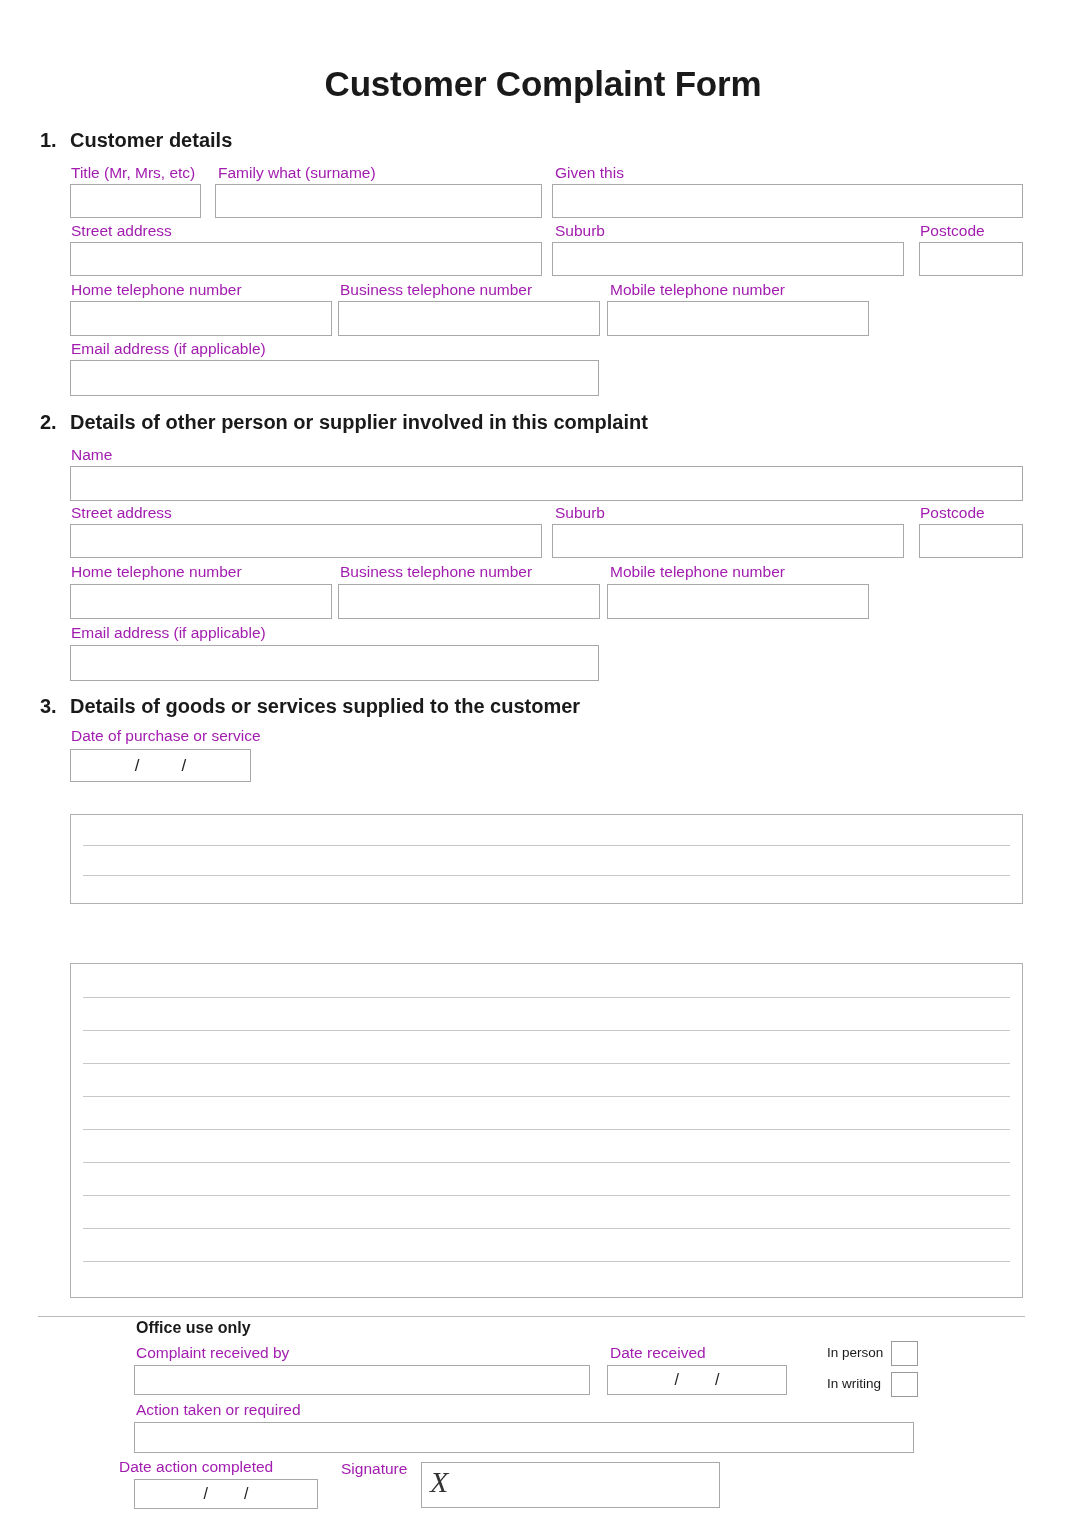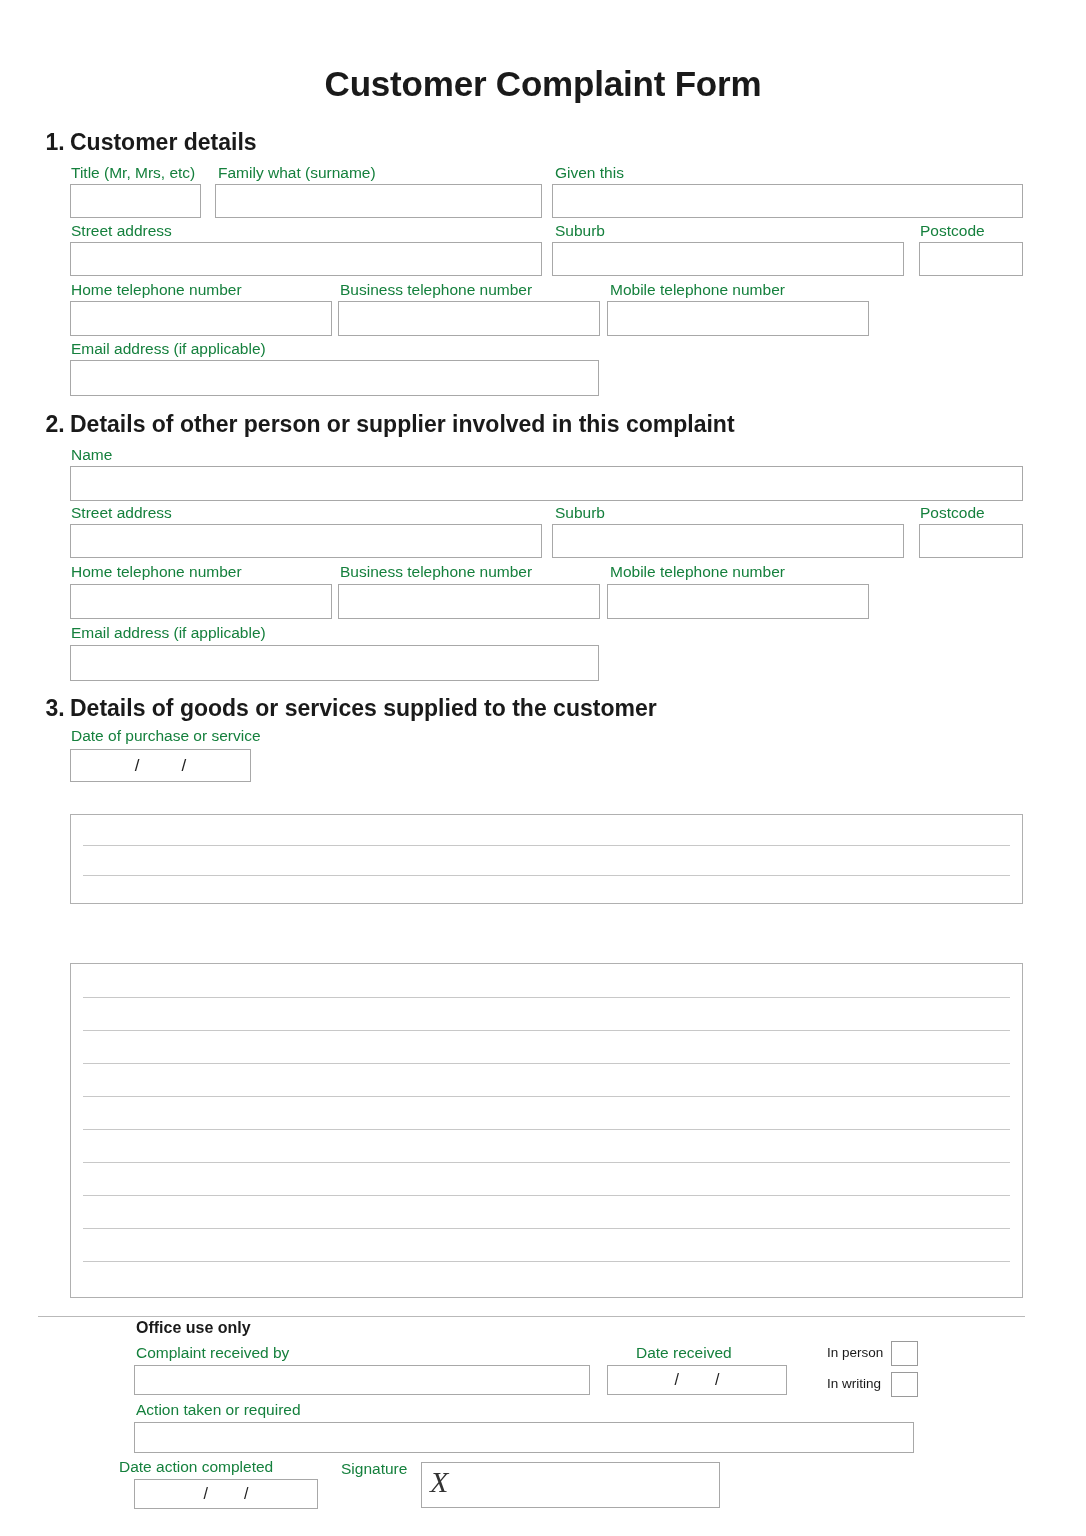--- a/index.html
+++ b/index.html
@@ -22,37 +22,36 @@
     left: 0; top: 64px; width: 1086px;
     text-align: center;
     font-size: 35px;
     font-weight: bold;
     letter-spacing: -0.2px;
   }
 
   
   .section-head {
     position: absolute;
-    font-size: 23px;
+    font-size: 20px;
     font-weight: bold;
     white-space: nowrap;
-    text-align: center;
   }
   .section-head .num {
     display: inline-block;
     width: 30px;
   }
 
   
   .lbl {
     position: absolute;
     font-size: 15.5px;
     font-weight: normal;
     white-space: nowrap;
-    color: #15803d;
+    color: #a21caf;
   }
   .lbl-small {
     position: absolute;
     font-size: 13.5px;
     white-space: nowrap;
     color: #1a1a1a;
   }
   .lbl-bold {
     position: absolute;
     font-size: 16px;
@@ -221,21 +220,21 @@
     <div class="rule" style="top:297px;"></div>
   </div>
 
   <div class="divider" style="left:38px; top:1316px; width:987px;"></div>
 
   <div class="lbl-bold" style="left:136px; top:1319px;">Office use only</div>
 
   <div class="lbl" style="left:136px; top:1344px;">Complaint received by</div>
   <div class="box" style="left:134px; top:1365px; width:456px; height:30px;"></div>
 
-  <div class="lbl" style="left:610px; top:1344px;margin-left:26px;">Date received</div>
+  <div class="lbl" style="left:610px; top:1344px;">Date received</div>
   <div class="datebox" style="left:607px; top:1365px; width:180px; height:30px; font-size:16px;">
     <span class="gap-sm"></span>
       <span class="slash">/</span>
       <span class="gap-sm"></span>
       <span class="slash">/</span>
       <span class="gap-sm"></span>
   </div>
 
   <div class="lbl-small" style="left:827px; top:1345px;">In person</div>
   <div class="cbox" style="left:891px; top:1341px;"></div>

